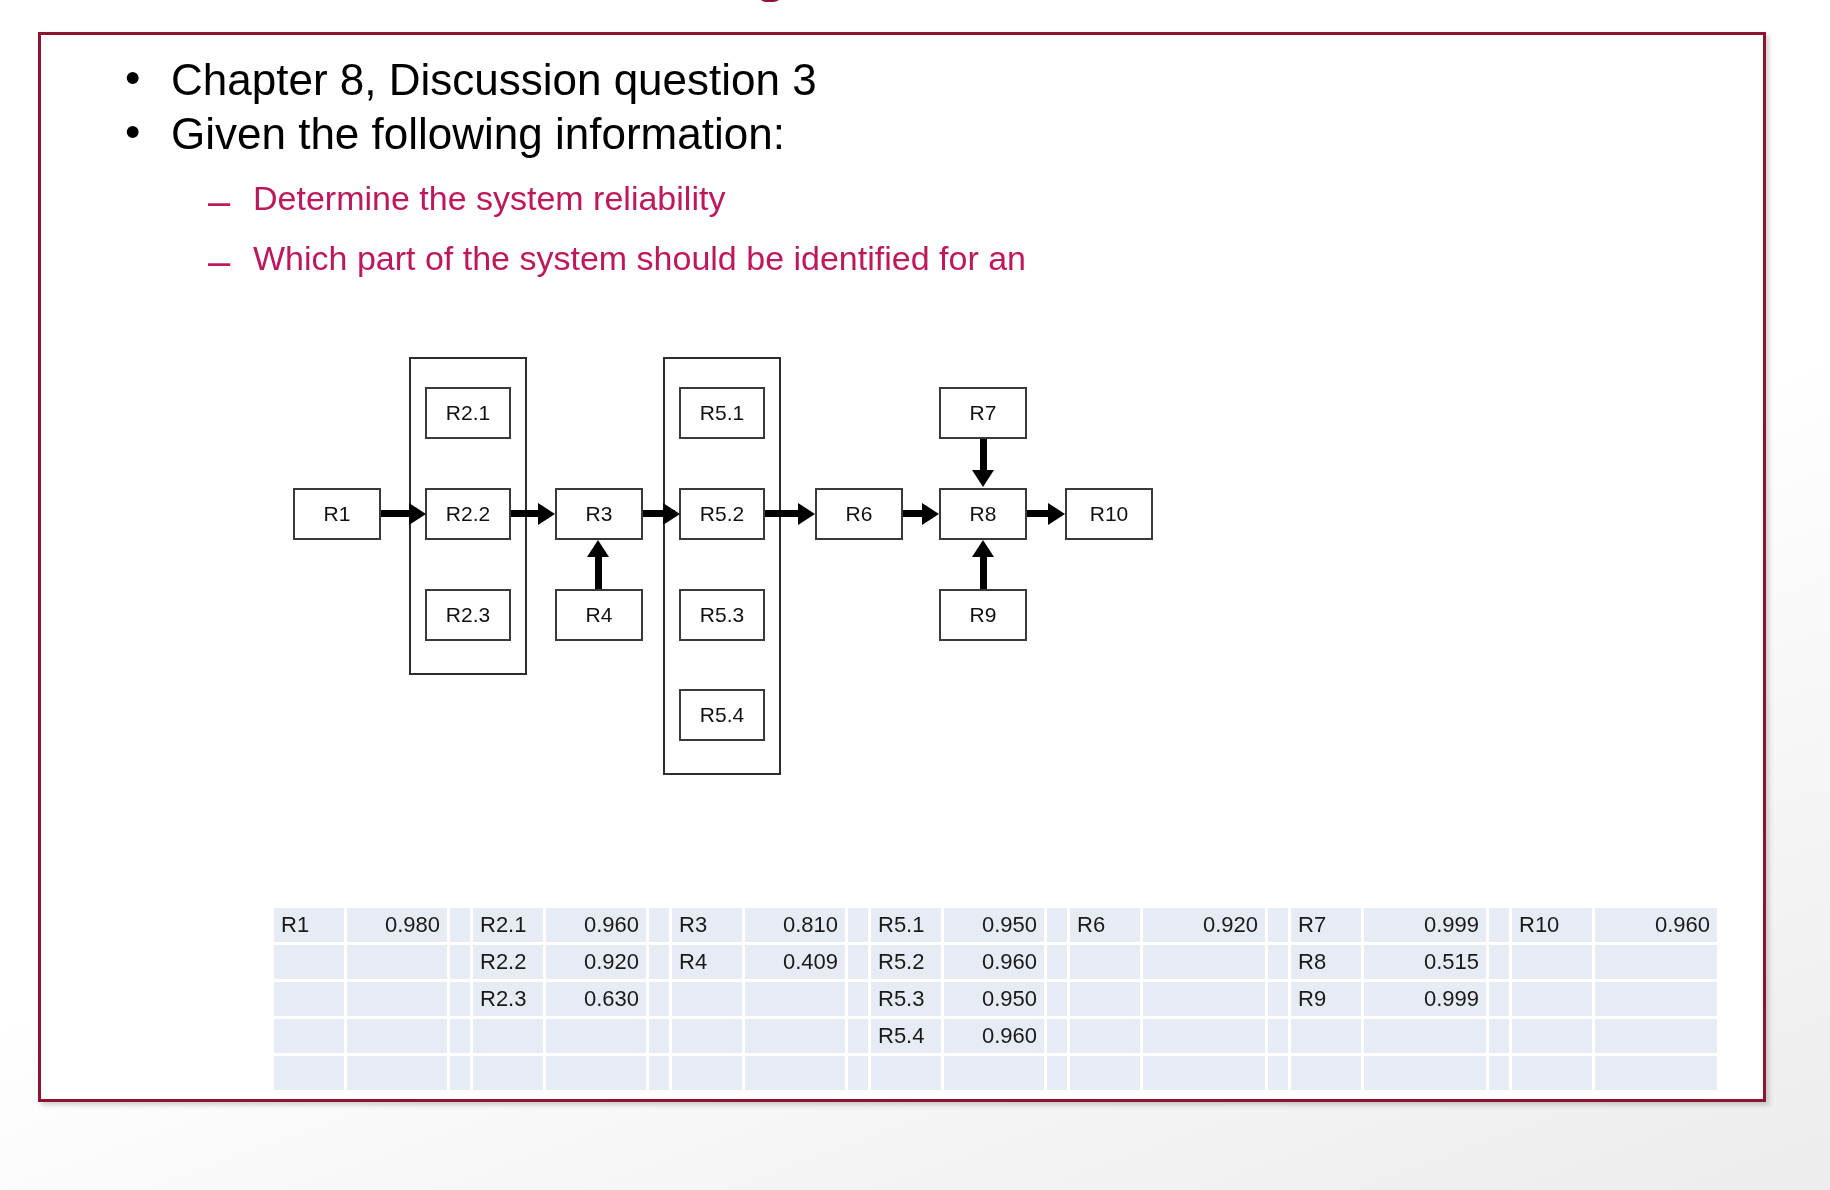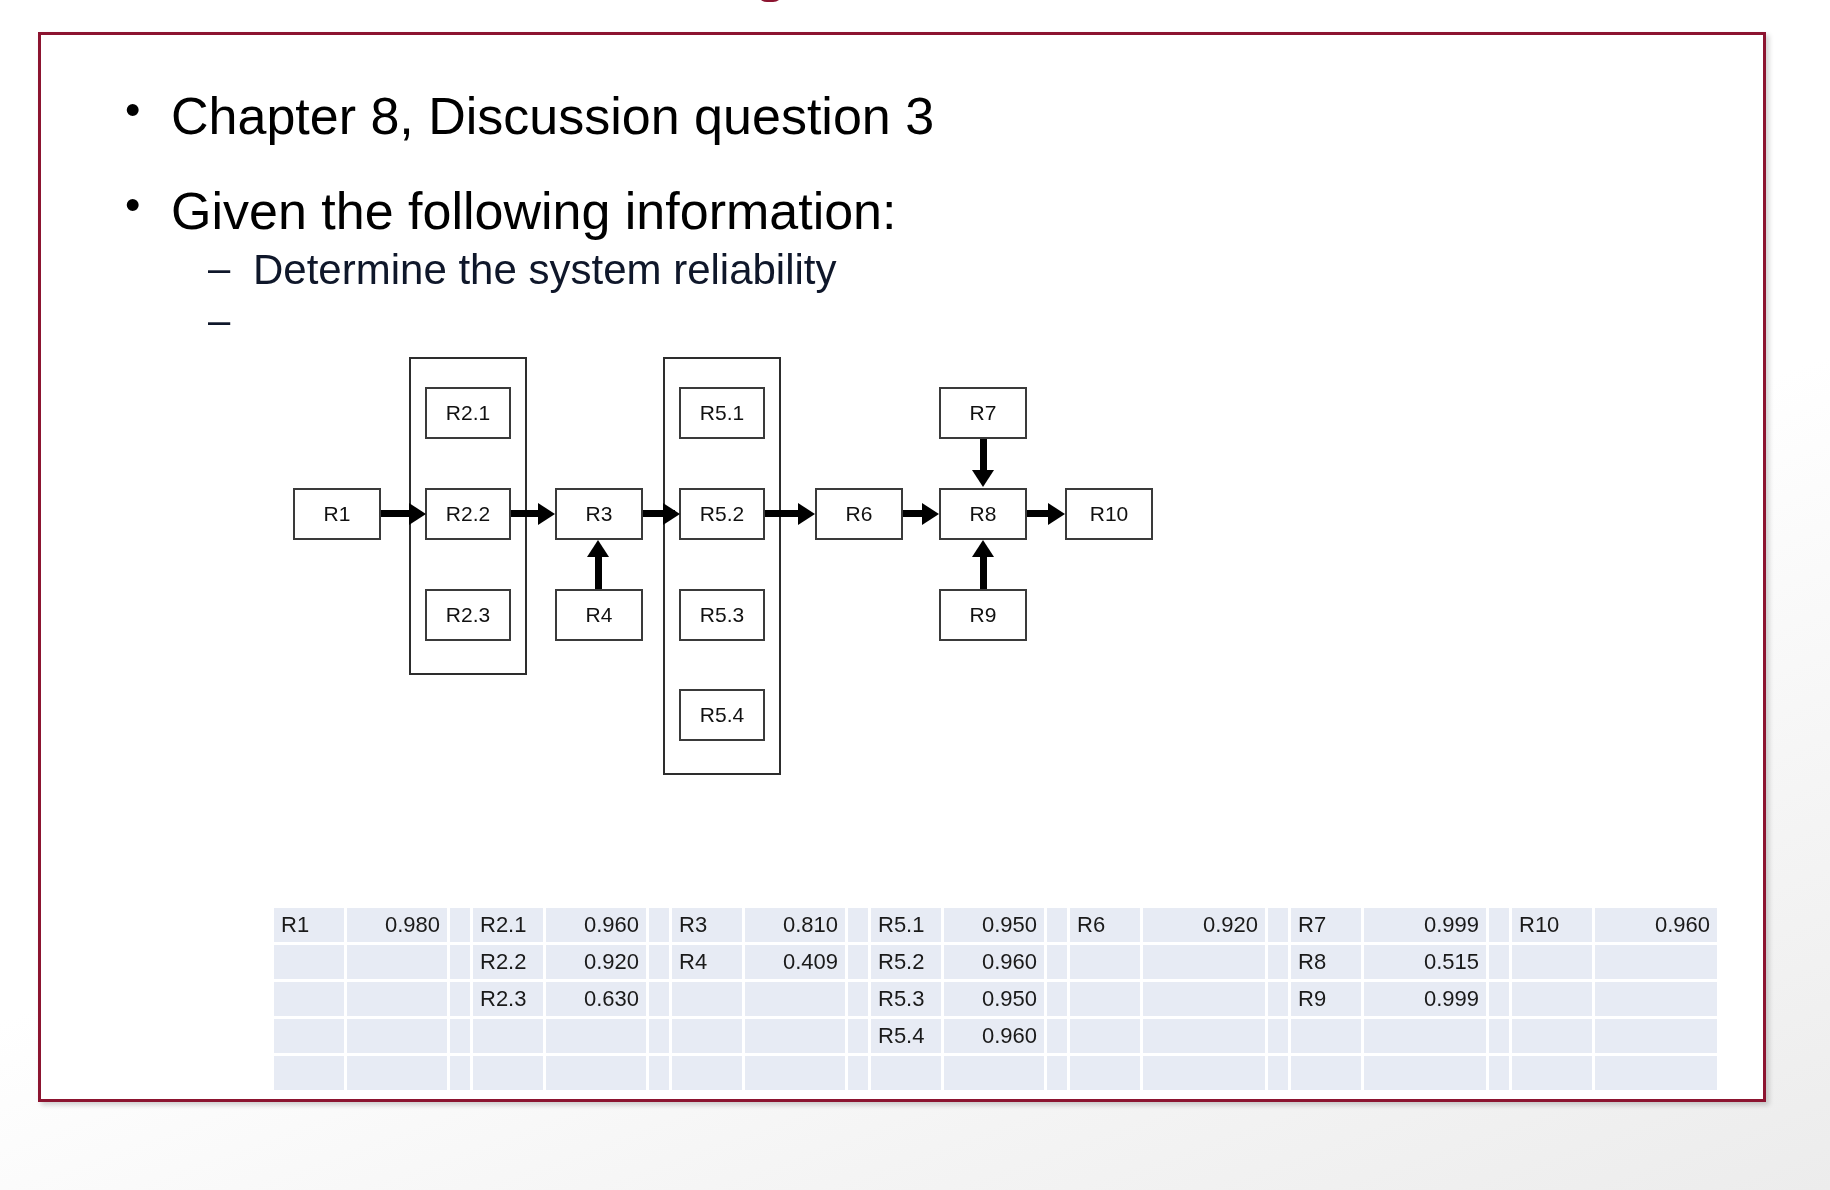--- a/index.html
+++ b/index.html
@@ -31,29 +31,29 @@
   }
   #slide-inner{
     position:absolute;left:0;top:0;right:0;bottom:0;
     background:#ffffff;
     border:2px solid #ffffff;
   }
 
   
   .bullets{position:absolute;left:60px;top:16px;width:1640px;}
   .b1{
-    font-size:52px;line-height:1.22;color:#000;
-    padding-left:68px;position:relative;white-space:nowrap;margin-top:32px;
+    font-size:44px;line-height:1.22;color:#000;
+    padding-left:68px;position:relative;white-space:nowrap;
   }
   .b1::before{
     content:"\2022";position:absolute;left:22px;top:-2px;font-size:44px;
   }
   .b2{
-    font-size:42px;line-height:1.24;color:#0f172a;
-    padding-left:150px;position:relative;
+    font-size:34px;line-height:1.24;color:#be185d;
+    padding-left:150px;position:relative;margin-top:17px;
   }
   .b2::before{
     content:"\2013";position:absolute;left:105px;top:0;font-size:40px;
   }
   .b2 .cont{display:block;}
 
   
   #diagram{position:absolute;left:0;top:0;width:1728px;height:1070px;}
   .node{
     position:absolute;
@@ -105,20 +105,21 @@
 <div id="title-sliver"></div>
 
 <div id="slide">
   <div id="slide-inner">
 
     <div class="bullets">
       <div class="b1">Chapter 8, Discussion question 3</div>
       <div class="b1">Given the following information:</div>
       <div class="b2">Determine the system reliability</div>
       <div class="b2">
+        <span>Which part of the system should be identified for an</span>
       </div>
     </div>
 
     <div id="diagram">
 
       <div class="group-box" style="left:366px;top:320px;width:118px;height:318px;"></div>
       <div class="group-box" style="left:620px;top:320px;width:118px;height:418px;"></div>
 
       <div class="node" style="left:250px;top:451px;width:88px;height:52px;">
         <span>R1</span>

